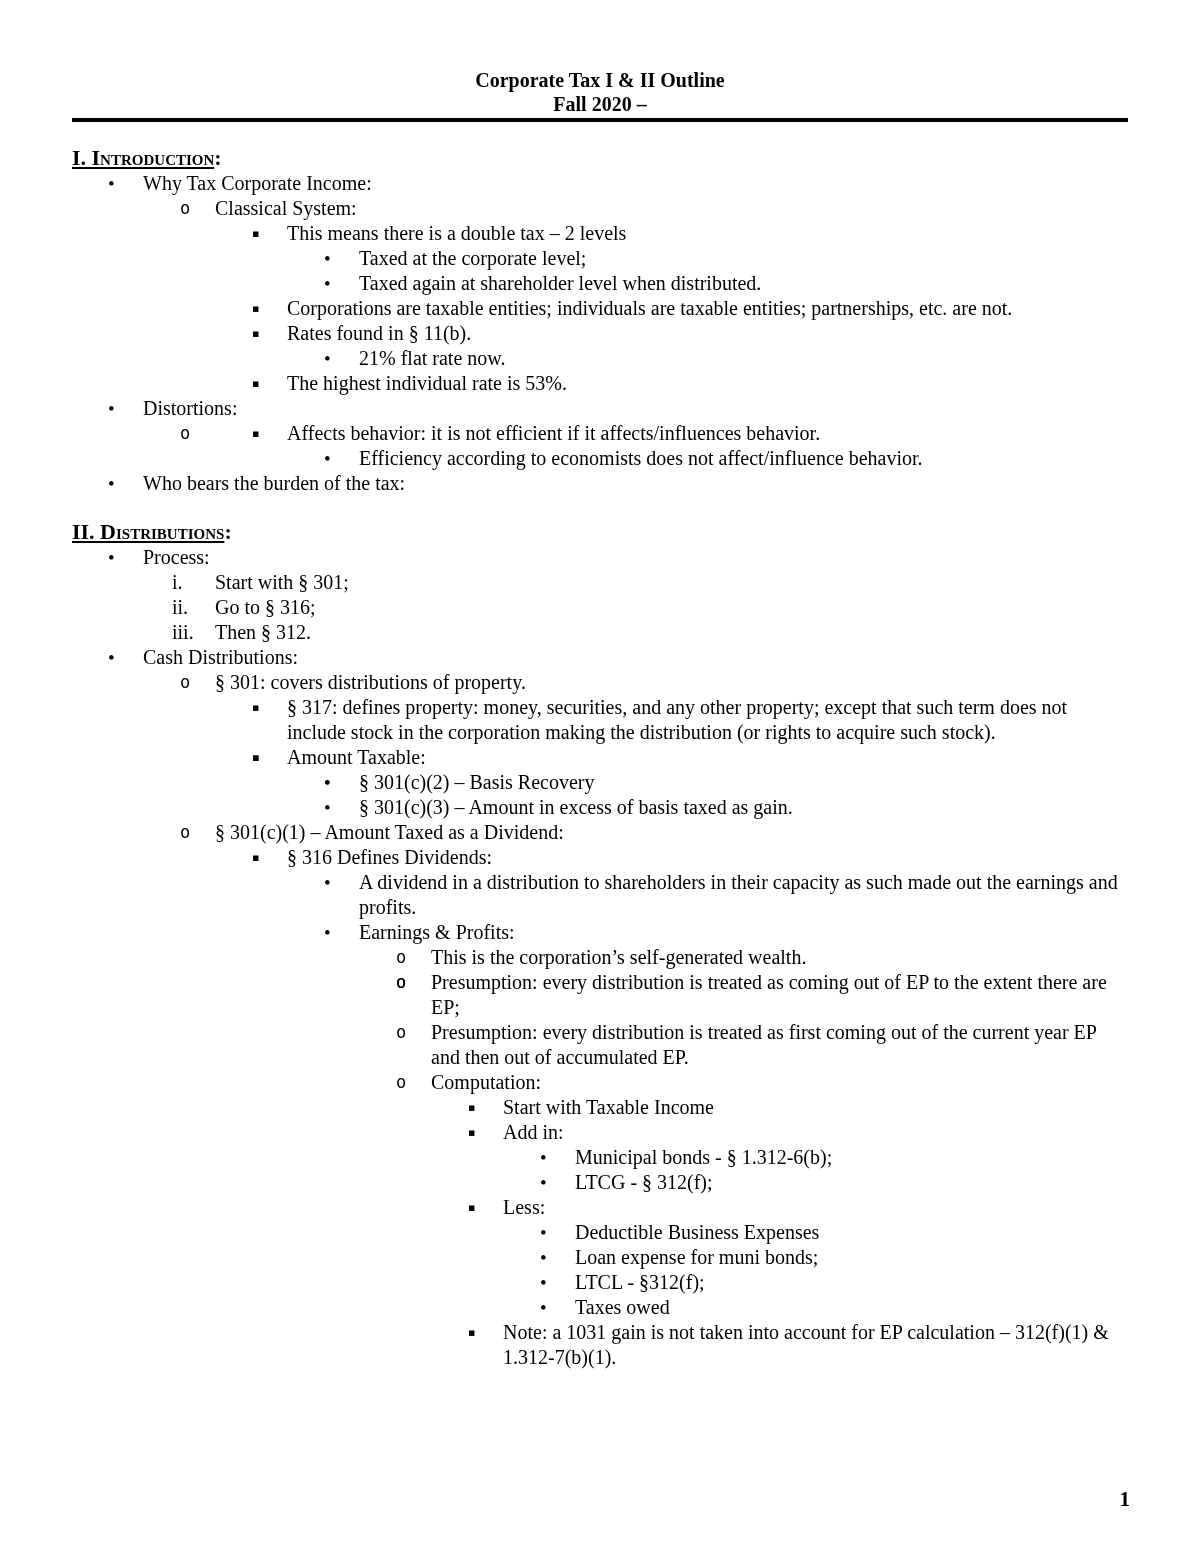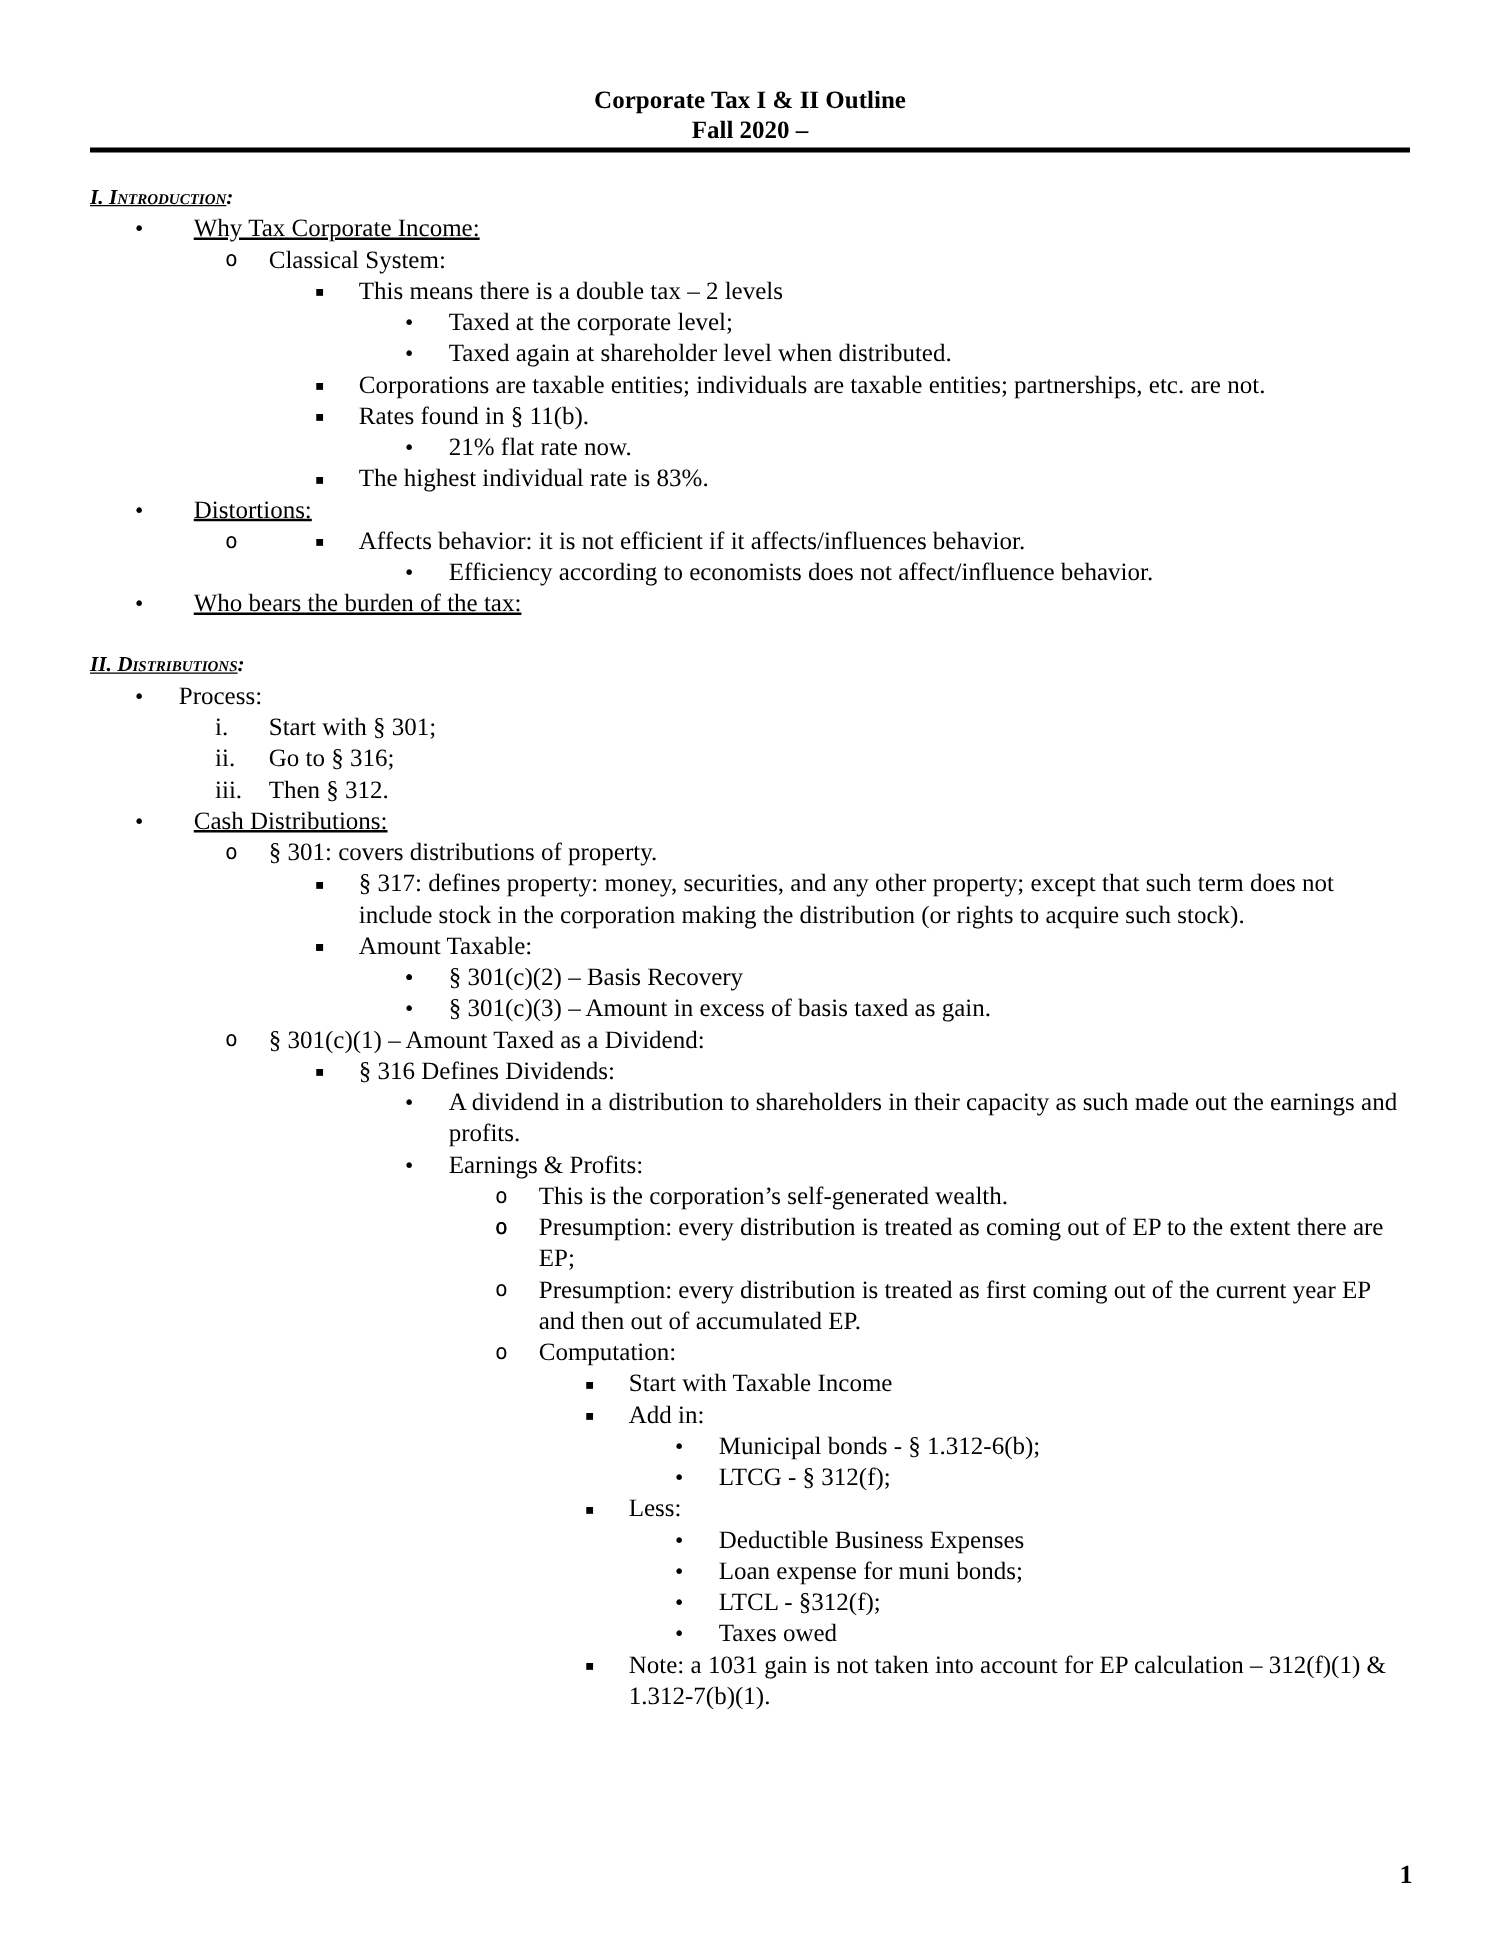--- a/index.html
+++ b/index.html
@@ -3,29 +3,29 @@
 <meta charset="utf-8">
 <style>
   html,body{margin:0;padding:0;background:#fff;}
   .page{
     width:1200px;height:1553px;position:relative;background:#fff;
     font-family:"Liberation Serif",serif;font-size:20px;color:#000;overflow:hidden;
   }
   .doc{padding:68px 72px 0 72px;}
   .title-line{text-align:center;font-weight:700;line-height:24px;}
   .rule{height:0;border-top:4px solid #000;margin-top:2px;}
-  .heading{font-weight:700;font-variant:small-caps;font-size:17px;line-height:26px;margin-top:23px;font-style:italic;}
+  .heading{font-weight:700;font-variant:small-caps;font-size:22px;line-height:26px;margin-top:23px;}
   .heading .hu{text-decoration:underline;}
   .outline-body .li{position:relative;line-height:25px;}
   .marker{position:absolute;line-height:25px;}
   .marker.disc{font-size:19px;}
   .marker.o{font-family:"DejaVu Sans Mono",monospace;font-size:17px;}
   .marker.square{font-family:"DejaVu Sans",sans-serif;font-size:11px;}
   .marker.roman{font-size:20px;}
-  .u{text-decoration:underline;margin-left:12px;}
+  .u{}
   .lvl1{padding-left:71px;}  .lvl1>.marker{left:36px;}
   .lvl2{padding-left:143px;} .lvl2>.marker{left:108px;}
   .lvl2>.marker.roman{left:100px;}
   .lvl3{padding-left:215px;} .lvl3>.marker{left:180px;}
   .lvl4{padding-left:287px;} .lvl4>.marker{left:252px;}
   .lvl5{padding-left:359px;} .lvl5>.marker{left:324px;}
   .lvl6{padding-left:431px;} .lvl6>.marker{left:396px;}
   .lvl7{padding-left:503px;} .lvl7>.marker{left:468px;}
   .pageno{position:absolute;right:70px;top:1487px;font-weight:700;font-size:21px;line-height:25px;}
 </style>
@@ -40,21 +40,21 @@
     <div class="outline-body">
         <div class="heading"><span class="hu">I. Introduction</span><span>:</span></div>
         <div class="li lvl1"><span class="marker disc">•</span><span class="txt u">Why Tax Corporate Income:</span></div>
         <div class="li lvl2"><span class="marker o">o</span><span class="txt">Classical System:</span></div>
         <div class="li lvl3"><span class="marker square">▪</span><span class="txt">This means there is a double tax – 2 levels</span></div>
         <div class="li lvl4"><span class="marker disc">•</span><span class="txt">Taxed at the corporate level;</span></div>
         <div class="li lvl4"><span class="marker disc">•</span><span class="txt">Taxed again at shareholder level when distributed.</span></div>
         <div class="li lvl3"><span class="marker square">▪</span><span class="txt">Corporations are taxable entities; individuals are taxable entities; partnerships, etc. are not.</span></div>
         <div class="li lvl3"><span class="marker square">▪</span><span class="txt">Rates found in § 11(b).</span></div>
         <div class="li lvl4"><span class="marker disc">•</span><span class="txt">21% flat rate now.</span></div>
-        <div class="li lvl3"><span class="marker square">▪</span><span class="txt">The highest individual rate is 83%.</span></div>
+        <div class="li lvl3"><span class="marker square">▪</span><span class="txt">The highest individual rate is 53%.</span></div>
         <div class="li lvl1"><span class="marker disc">•</span><span class="txt u">Distortions:</span></div>
         <div class="li lvl2"><span class="marker o">o</span></div>
         <div class="li lvl3"><span class="marker square">▪</span><span class="txt">Affects behavior: it is not efficient if it affects/influences behavior.</span></div>
         <div class="li lvl4"><span class="marker disc">•</span><span class="txt">Efficiency according to economists does not affect/influence behavior.</span></div>
         <div class="li lvl1"><span class="marker disc">•</span><span class="txt u">Who bears the burden of the tax:</span></div>
         <div class="heading"><span class="hu">II. Distributions</span><span>:</span></div>
         <div class="li lvl1"><span class="marker disc">•</span><span class="txt">Process:</span></div>
         <div class="li lvl2"><span class="marker roman">i.</span><span class="txt">Start with § 301;</span></div>
         <div class="li lvl2"><span class="marker roman">ii.</span><span class="txt">Go to § 316;</span></div>
         <div class="li lvl2"><span class="marker roman">iii.</span><span class="txt">Then § 312.</span></div>

